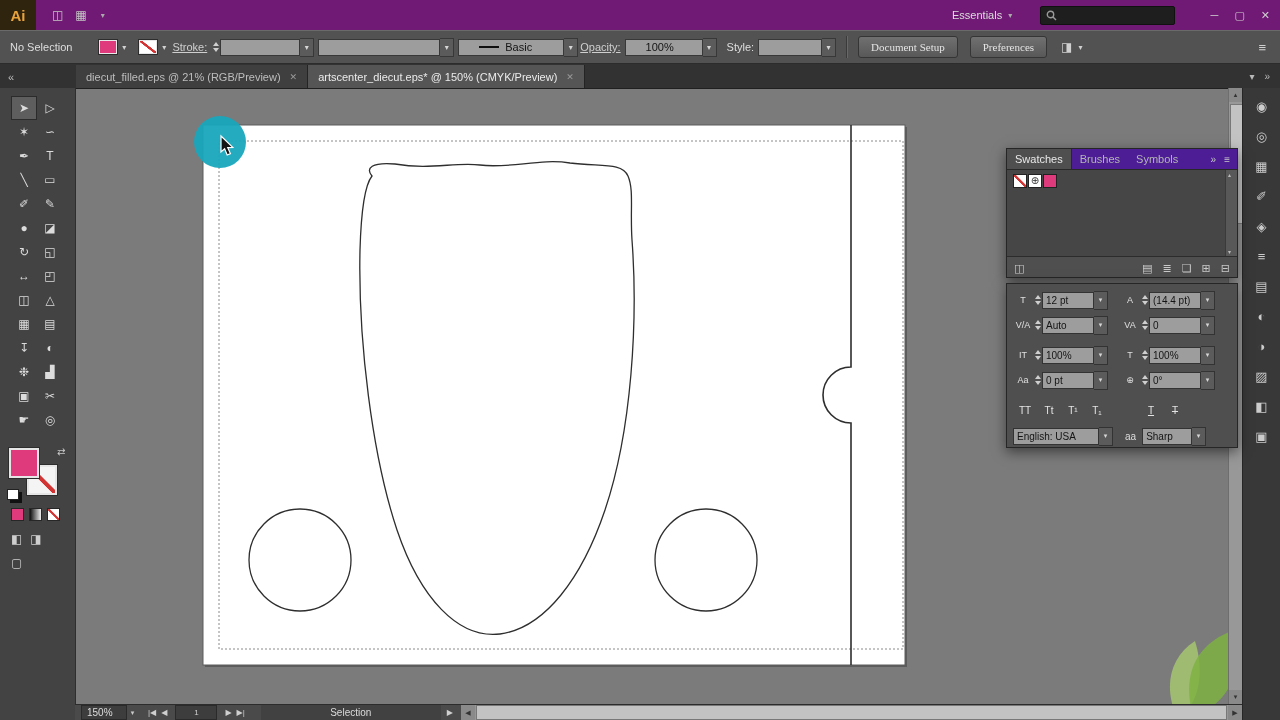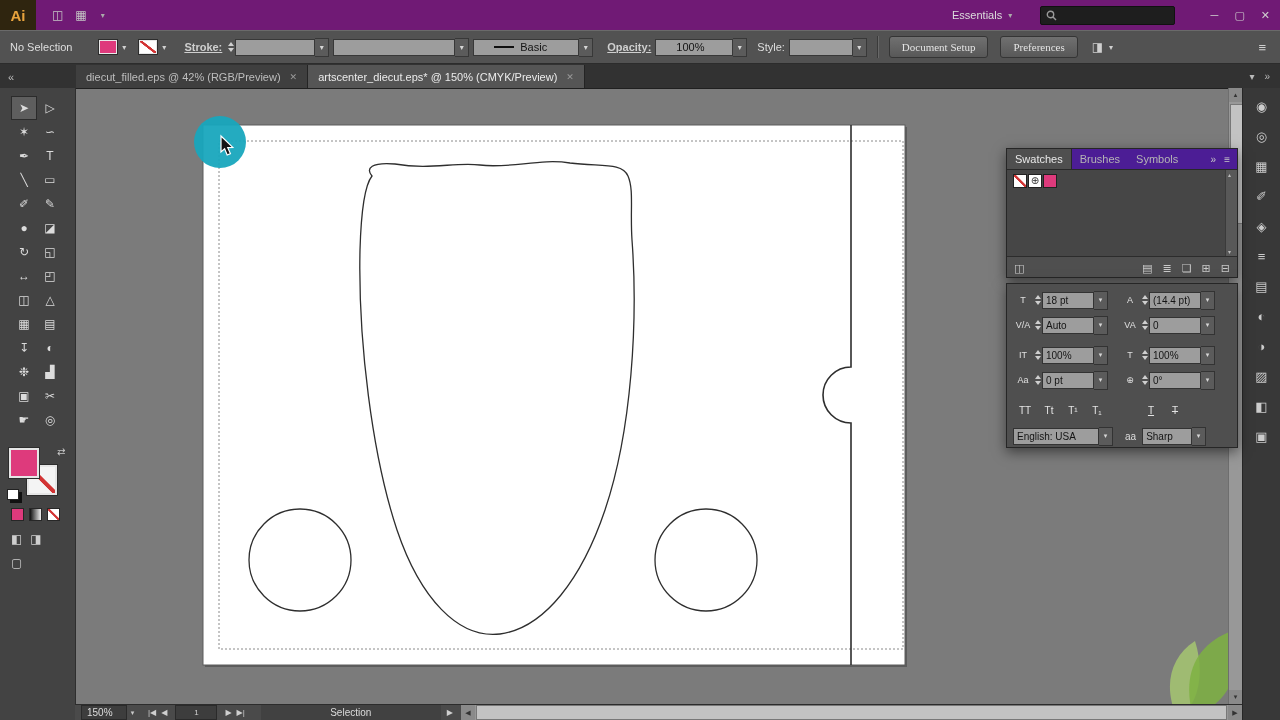--- a/index.html
+++ b/index.html
@@ -28,21 +28,21 @@
   .controlbar{position:absolute;left:0;top:30px;width:1280px;height:34px;background:#525252;
               border-top:1px solid #6a6a6a;border-bottom:1px solid #2c2c2c;display:flex;
               align-items:center;font-size:11px;box-sizing:border-box;}
   .cb-label{color:#dedede;margin-left:10px;}
   .cswatch{width:18px;height:14px;border:1px solid #2d2d2d;box-shadow:inset 0 0 0 1px #e8e8e8;}
   .cswatch.fill{background:#de3a7c;margin-left:26px;}
   .cswatch.stroke{background:#fff;margin-left:8px;
       background-image:linear-gradient(to top right,transparent 44%,#d23434 46%,#d23434 55%,transparent 57%);}
   .dd{width:12px;height:16px;display:flex;align-items:center;justify-content:center;color:#d0d0d0;}
   .dd::after{content:"▾";font-size:8px;}
-  .link{color:#cfcfcf;text-decoration:underline;margin-left:14px;font-weight:bold;}
+  .link{color:#cfcfcf;text-decoration:underline;margin-left:2px;}
   .combo{display:flex;align-items:center;margin-left:4px;}
   .stepper{width:9px;height:16px;display:flex;flex-direction:column;justify-content:center;gap:2px;align-items:center;}
   .stepper i{display:block;width:0;height:0;border-left:3px solid transparent;border-right:3px solid transparent;}
   .stepper .up{border-bottom:4px solid #cfcfcf;}
   .stepper .down{border-top:4px solid #cfcfcf;}
   .field{height:15px;background:#9d9d9d;border:1px solid #383838;color:#141414;
          display:flex;align-items:center;padding:0 20px;font-size:11px;}
   .ddbtn{width:13px;height:17px;background:#5b5b5b;border:1px solid #383838;border-left:none;
          display:flex;align-items:center;justify-content:center;}
   .ddbtn::after{content:"▾";font-size:8px;color:#d6d6d6;}
@@ -245,21 +245,21 @@
       <span>◨</span>
       <span class="dd"></span>
     </span>
     <span class="cb-menu">≡</span>
   </div>
 
   <div class="tabbar">
     <span class="collapse">«</span>
     <div class="tabs">
       <div class="tab">
-        <span>diecut_filled.eps @ 42% (RGB/Preview)</span>
+        <span>diecut_filled.eps @ 21% (RGB/Preview)</span>
         <span class="x">✕</span>
       </div>
       <div class="tab active">
         <span>artscenter_diecut.eps* @ 150% (CMYK/Preview)</span>
         <span class="x">✕</span>
       </div>
     </div>
     <div class="tab-right">
       <span>▾</span>
       <span>»</span>
@@ -386,21 +386,21 @@
   </div>
 
   <div class="panel char-panel">
     <div class="c-row">
       <span class="c-icon">T</span>
       <span class="cfield">
         <span class="stepper">
             <i class="up"></i>
             <i class="down"></i>
           </span>
-        <span class="cval">18 pt</span>
+        <span class="cval">12 pt</span>
         <span class="cdd"></span>
       </span>
       <span class="c-col2">
         <span class="c-icon">A</span>
         <span class="cfield">
           <span class="stepper">
               <i class="up"></i>
               <i class="down"></i>
             </span>
           <span class="cval">(14.4 pt)</span>

